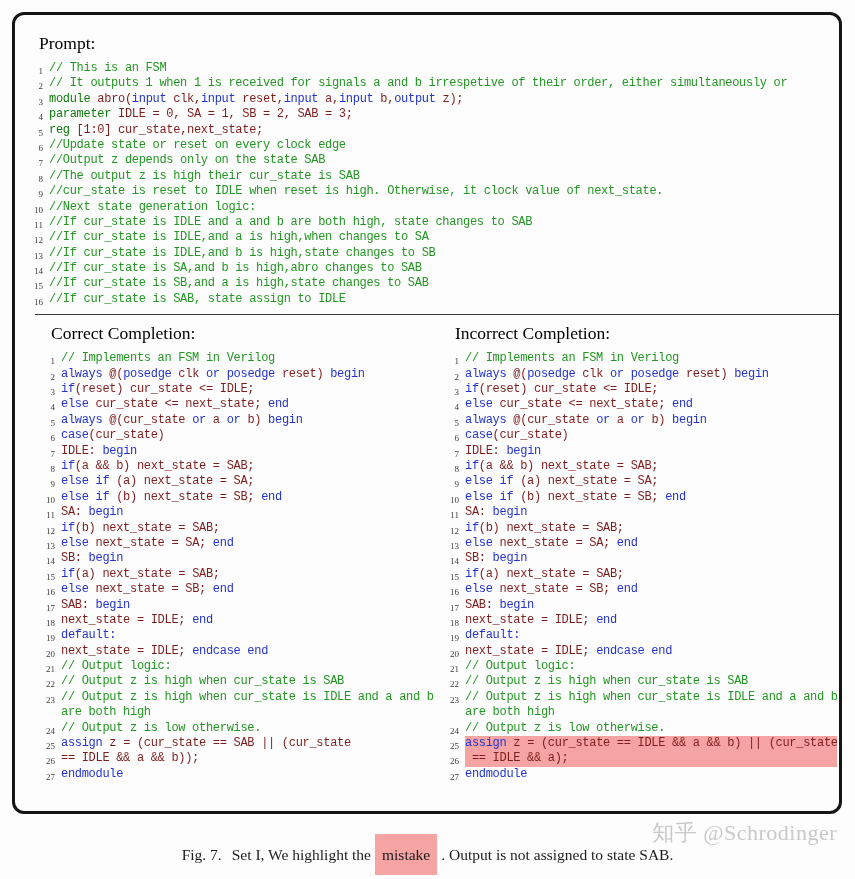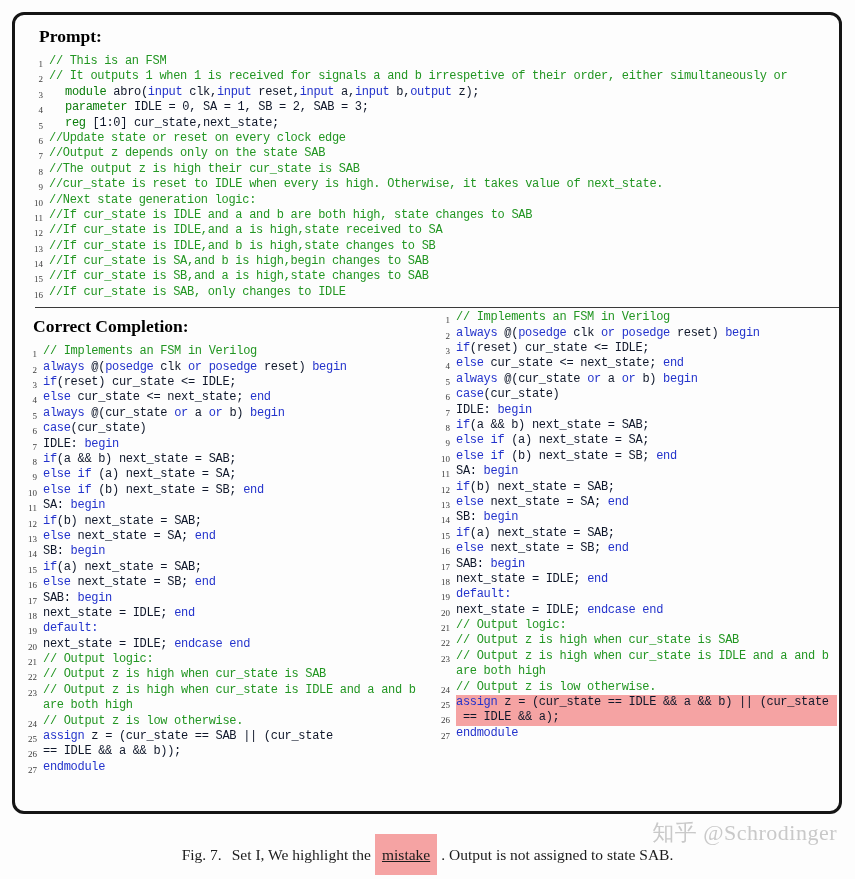--- a/index.html
+++ b/index.html
@@ -17,62 +17,62 @@
     background:#fdfdfd;
     border:3px solid #151515;
     border-radius:12px;
     box-sizing:border-box;
     padding-top:10px;
     overflow:hidden;
   }
   h3.sec{
     font-family:"Liberation Serif",serif;
     font-size:17.5px;
-    font-weight:bold;
+    font-weight:normal;
     color:#000;
-    margin:1px 0 7px 24px;
+    margin:8px 0 7px 24px;
   }
   .code{padding-left:10px;padding-right:2px;}
   .line{display:flex;line-height:15.4px;height:15.4px;}
   .ln{
     flex:none;width:18px;text-align:right;
     font-family:"Liberation Serif",serif;
     font-size:9px;color:#3c3c3c;
     padding-right:6px;padding-top:3px;
   }
   .lt{
     flex:1;white-space:pre;overflow:hidden;
     font-family:"Liberation Mono","DejaVu Sans Mono",monospace;
     font-size:12px;letter-spacing:-0.3px;
     color:#111;
   }
   .tok-c{color:var(--c-comment);}
   .tok-k{color:var(--c-keyword);}
-  .tok-g{color:var(--c-gkeyword);margin-left:16px;}
-  .tok-p{color:#0f172a;}
+  .tok-g{color:var(--c-gkeyword);}
+  .tok-p{color:#7f1d1d;}
   .line.hl .lt{background:var(--c-highlight);}
   hr.divider{
     border:none;border-top:1.6px solid #3a3a3a;
     margin:7px 0 2px 20px;
   }
-  .columns{display:flex;gap:8px;padding:0 2px 0 4px;}
+  .columns{display:flex;gap:8px;padding:0 2px 0 22px;}
   .col{flex:1;min-width:0;}
   .col h3.sec{margin-left:14px;margin-top:6px;}
   .col .code{padding-left:0;padding-right:0;}
   .caption{
     position:absolute;left:0;right:0;top:846px;
     text-align:center;
     font-family:"Liberation Serif",serif;
     font-size:15.5px;color:#1c1c1c;
     white-space:nowrap;
   }
   .caption .fig{margin-right:10px;}
   .caption .pill{
     background:var(--c-highlight);
-    padding:12px 7px;margin:0 4px;text-decoration:underline;
+    padding:12px 7px;margin:0 4px;
   }
   .watermark{
     position:absolute;top:818px;right:18px;
     font-family:Liberation Serif, serif;
     font-size:22px;color:#c9c9c9;
     letter-spacing:0.5px;
     z-index:5;
   }
 </style>
 </head>
@@ -109,49 +109,49 @@
         <div class="line">
           <span class="ln">7</span>
           <span class="lt"><span class="tok-c">//Output z depends only on the state SAB</span></span>
         </div>
         <div class="line">
           <span class="ln">8</span>
           <span class="lt"><span class="tok-c">//The output z is high their cur_state is SAB</span></span>
         </div>
         <div class="line">
           <span class="ln">9</span>
-          <span class="lt"><span class="tok-c">//cur_state is reset to IDLE when every is high. Otherwise, it takes value of next_state.</span></span>
+          <span class="lt"><span class="tok-c">//cur_state is reset to IDLE when reset is high. Otherwise, it clock value of next_state.</span></span>
         </div>
         <div class="line">
           <span class="ln">10</span>
           <span class="lt"><span class="tok-c">//Next state generation logic:</span></span>
         </div>
         <div class="line">
           <span class="ln">11</span>
           <span class="lt"><span class="tok-c">//If cur_state is IDLE and a and b are both high, state changes to SAB</span></span>
         </div>
         <div class="line">
           <span class="ln">12</span>
-          <span class="lt"><span class="tok-c">//If cur_state is IDLE,and a is high,state received to SA</span></span>
+          <span class="lt"><span class="tok-c">//If cur_state is IDLE,and a is high,when changes to SA</span></span>
         </div>
         <div class="line">
           <span class="ln">13</span>
           <span class="lt"><span class="tok-c">//If cur_state is IDLE,and b is high,state changes to SB</span></span>
         </div>
         <div class="line">
           <span class="ln">14</span>
-          <span class="lt"><span class="tok-c">//If cur_state is SA,and b is high,begin changes to SAB</span></span>
+          <span class="lt"><span class="tok-c">//If cur_state is SA,and b is high,abro changes to SAB</span></span>
         </div>
         <div class="line">
           <span class="ln">15</span>
           <span class="lt"><span class="tok-c">//If cur_state is SB,and a is high,state changes to SAB</span></span>
         </div>
         <div class="line">
           <span class="ln">16</span>
-          <span class="lt"><span class="tok-c">//If cur_state is SAB, only changes to IDLE</span></span>
+          <span class="lt"><span class="tok-c">//If cur_state is SAB, state assign to IDLE</span></span>
         </div>
       </div>
   </div>
 
   <hr class="divider">
 
   <div class="columns">
     <div class="col">
       <h3 class="sec">Correct Completion:</h3>
       <div class="code">
@@ -263,20 +263,21 @@
             <span class="ln">26</span>
             <span class="lt"><span class="tok-p">== IDLE &amp;&amp; a &amp;&amp; b));</span></span>
           </div>
           <div class="line">
             <span class="ln">27</span>
             <span class="lt"><span class="tok-k">endmodule</span></span>
           </div>
         </div>
     </div>
     <div class="col">
+      <h3 class="sec">Incorrect Completion:</h3>
       <div class="code">
           <div class="line">
             <span class="ln">1</span>
             <span class="lt"><span class="tok-c">// Implements an FSM in Verilog</span></span>
           </div>
           <div class="line">
             <span class="ln">2</span>
             <span class="lt"><span class="tok-k">always</span><span class="tok-p"> @(</span><span class="tok-k">posedge</span><span class="tok-p"> clk </span><span class="tok-k">or</span><span class="tok-p"> </span><span class="tok-k">posedge</span><span class="tok-p"> reset) </span><span class="tok-k">begin</span></span>
           </div>
           <div class="line">

